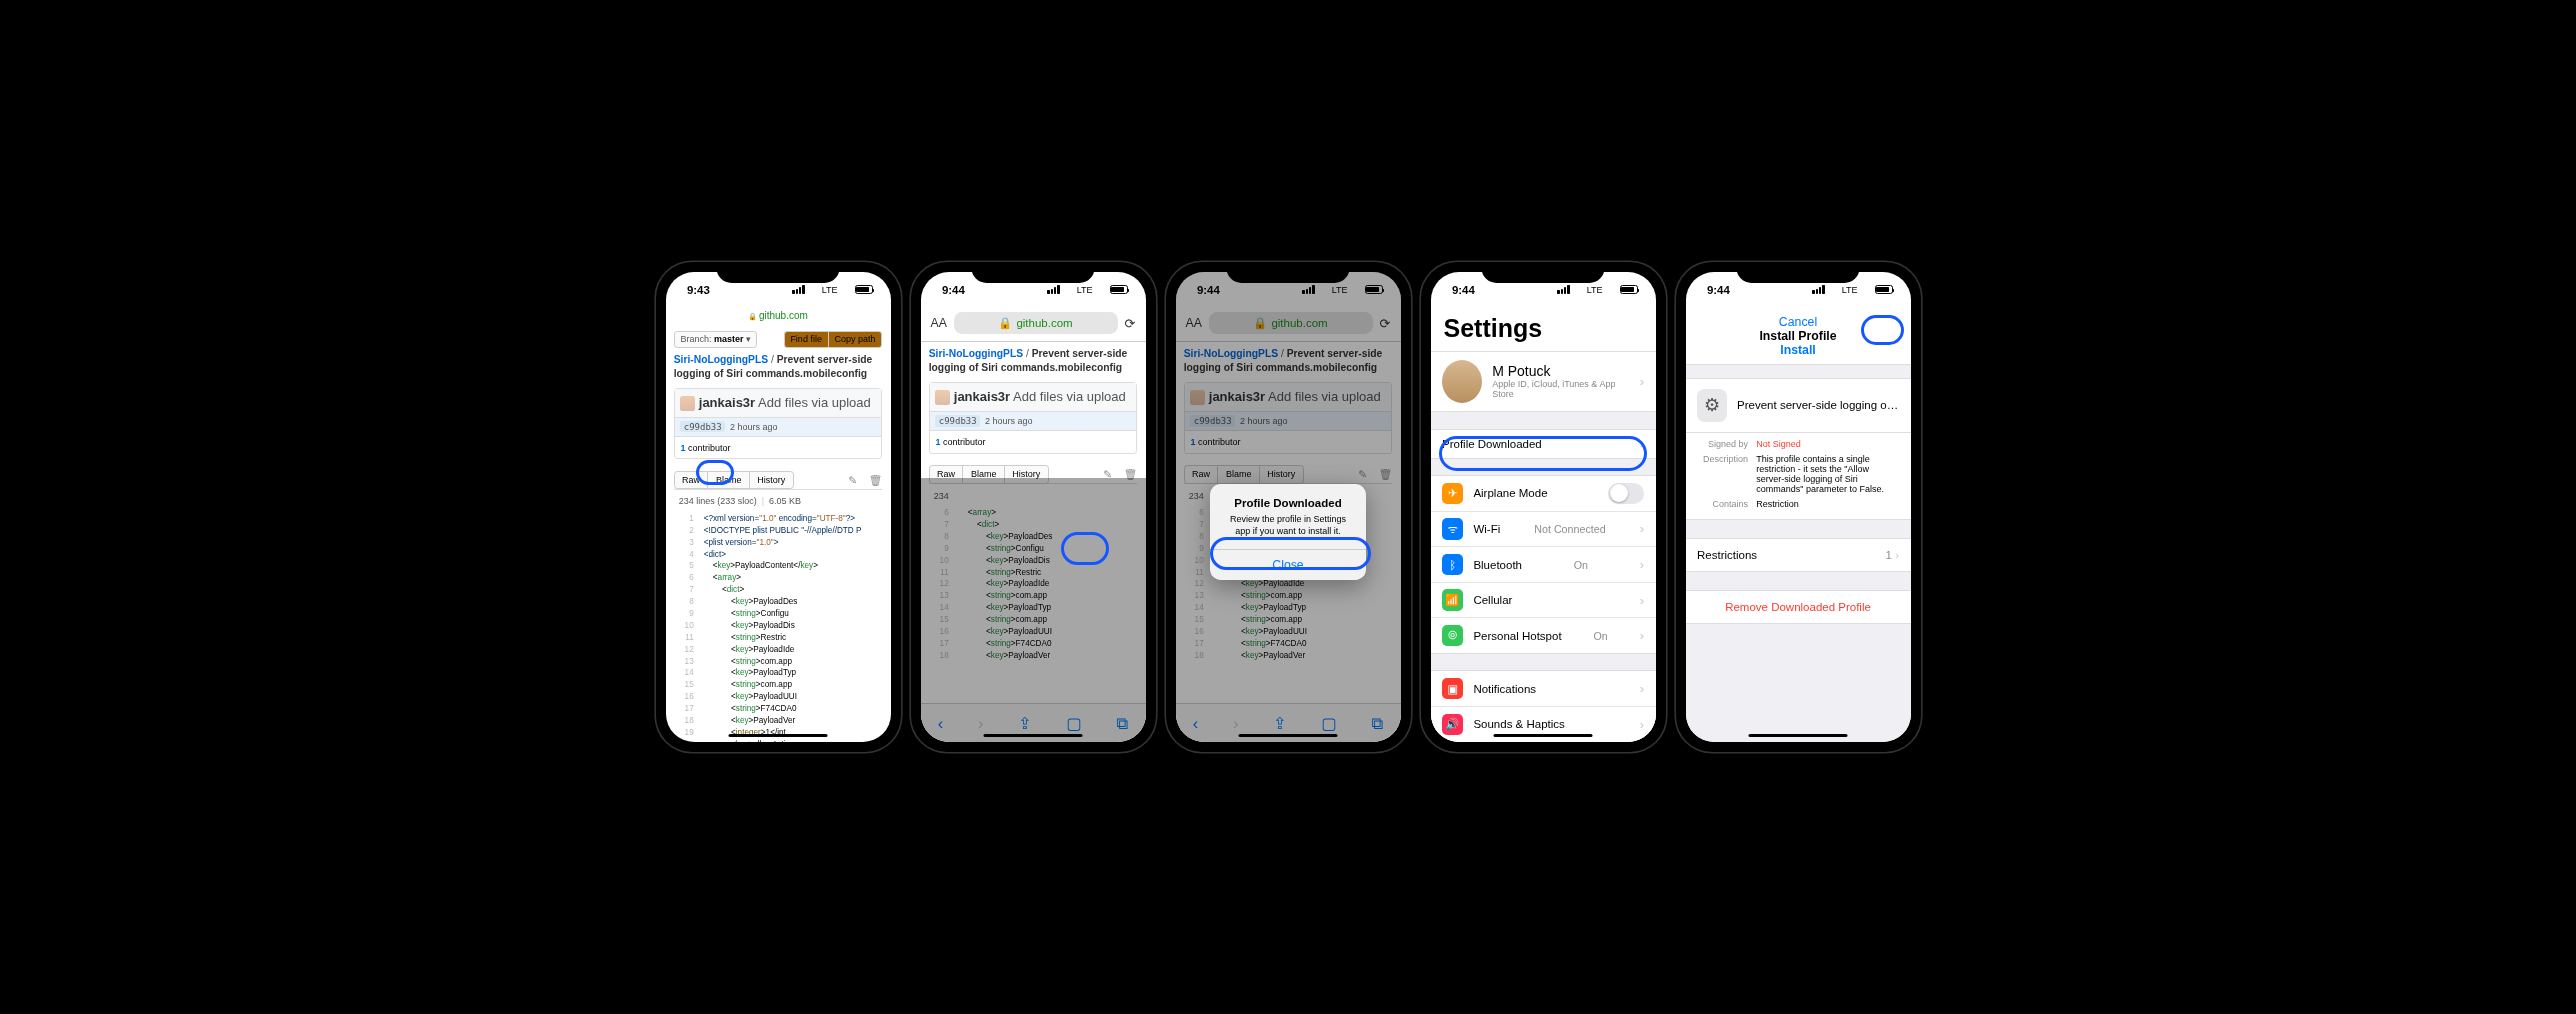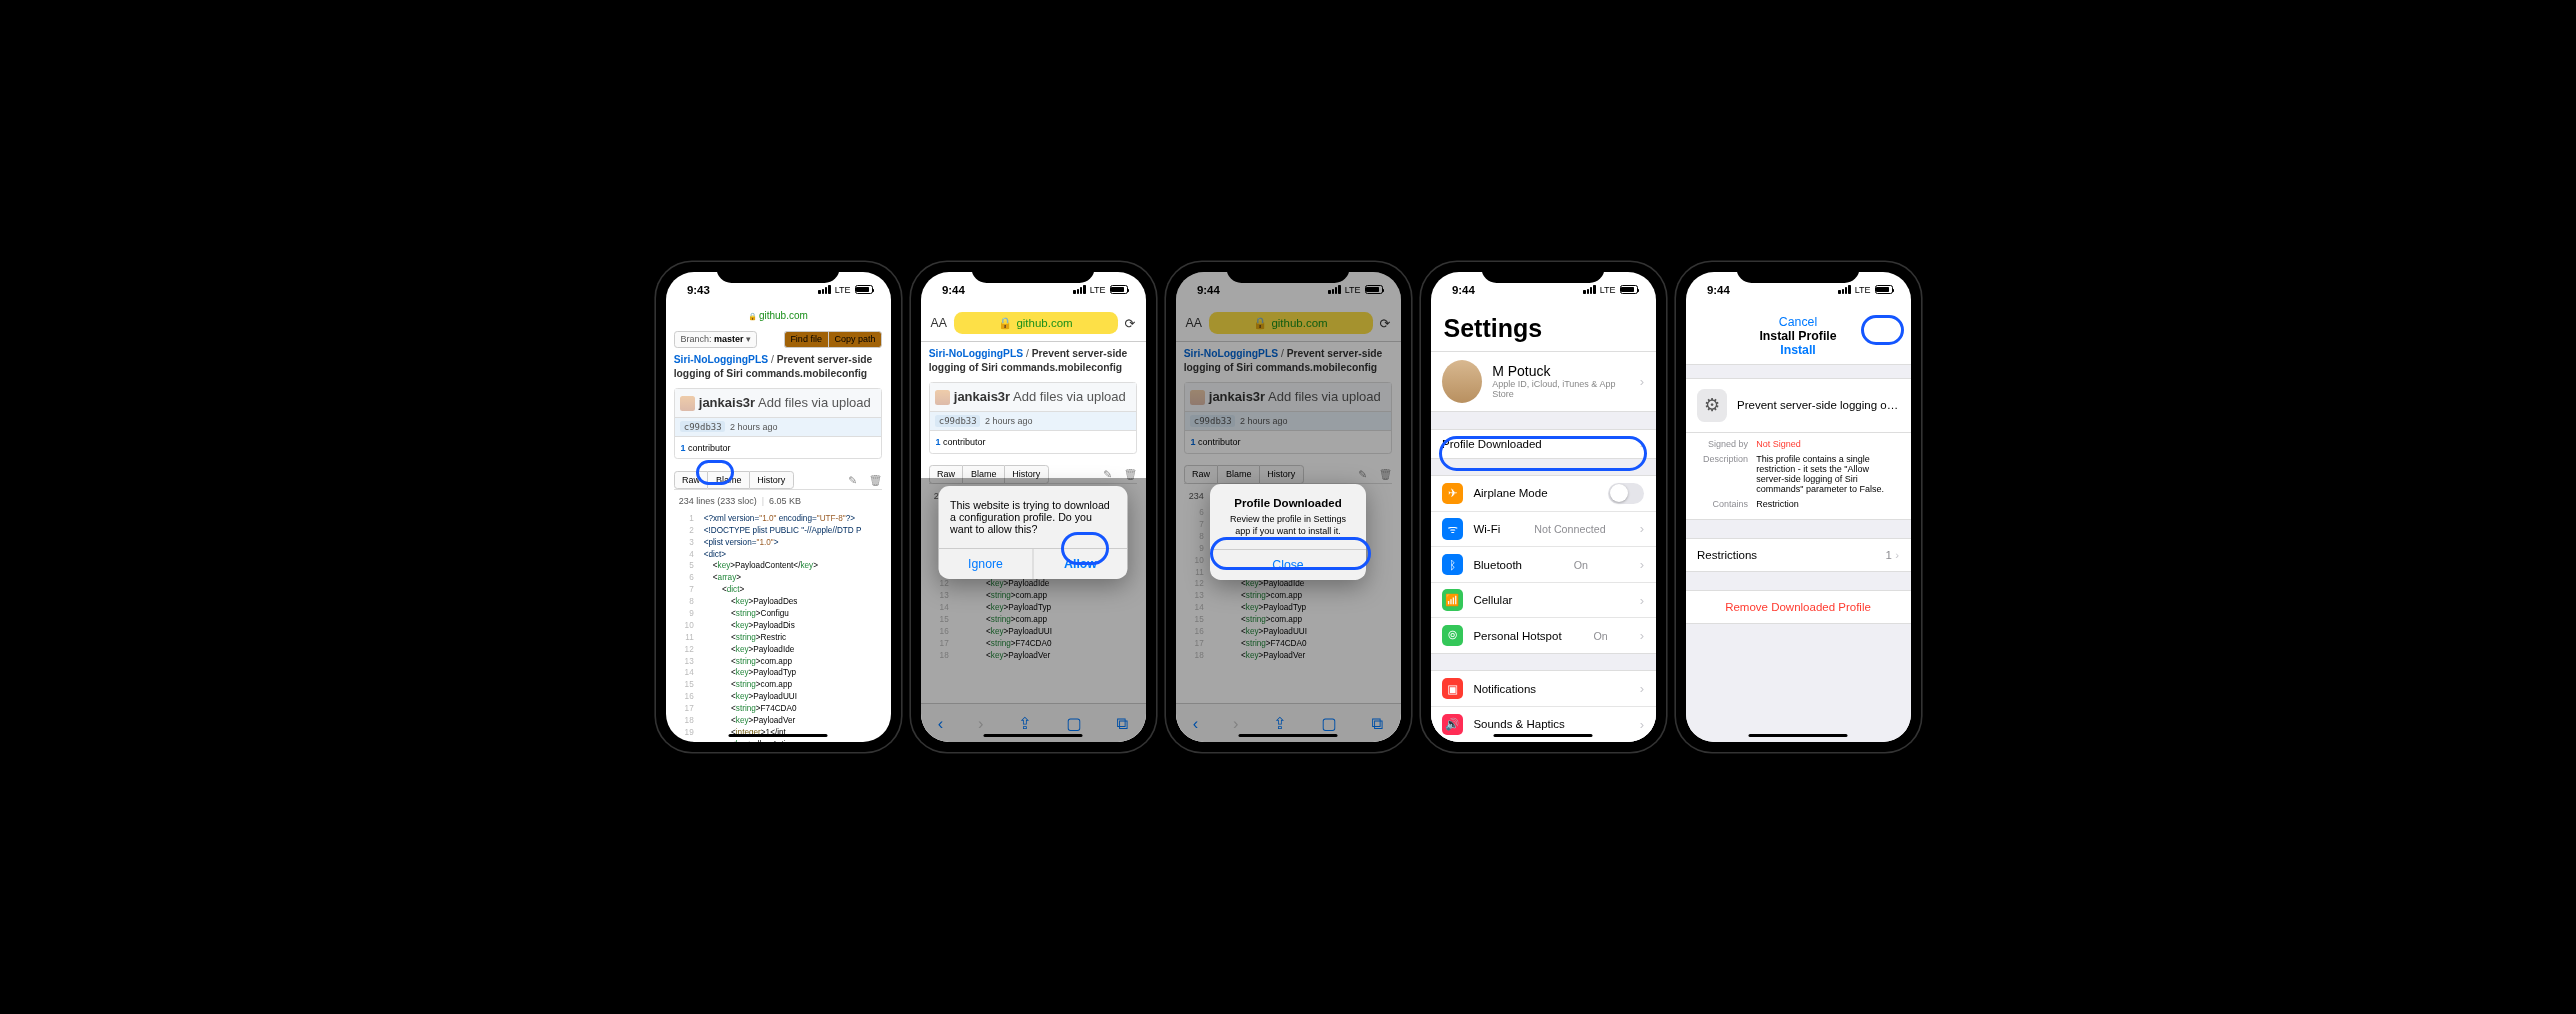--- a/index.html
+++ b/index.html
@@ -2,21 +2,21 @@
 <html style="font-size:13px"><head>
 <meta charset="utf-8">
 <style>
 * { margin:0; padding:0; box-sizing:border-box; font-family:-apple-system,BlinkMacSystemFont,"Segoe UI",Helvetica,Arial,sans-serif; -webkit-font-smoothing:antialiased; }
 body { background:#000; display:flex; justify-content:center; align-items:center; min-height:100vh; padding:8.2px; }
 .phones { display:flex; gap:10px; }
 .phone { width:245px; height:490px; background:#000; border-radius:36px; padding:10px; position:relative; box-shadow:0 0 0 1.6px #333; }
 .screen { width:100%; height:100%; background:#fff; border-radius:28px; overflow:hidden; position:relative; }
 .notch { position:absolute; top:0; left:50%; transform:translateX(-50%); width:123px; height:21.4px; background:#000; border-radius:0 0 15px 15px; z-index:100; }
 .status-bar { display:flex; justify-content:space-between; align-items:center; height:35px; padding:0 18px 0 21.4px; font-size:11.5px; font-weight:600; }
-.status-right { display:flex; align-items:center; gap:4px; font-size:9px; font-weight:400; }
+.status-right { display:flex; align-items:center; gap:17px; font-size:9px; font-weight:400; }
 .sigbars { display:inline-flex; gap:0.8px; align-items:flex-end; }
 .sigbars span { width:2.5px; background:#000; border-radius:0.8px; }
 .sigbars span:nth-child(1){height:3.3px} .sigbars span:nth-child(2){height:5px} .sigbars span:nth-child(3){height:6.6px} .sigbars span:nth-child(4){height:8.2px}
 .battery { width:18px; height:9px; border:0.8px solid #000; border-radius:2.5px; position:relative; }
 .battery::after { content:''; position:absolute; right:-2.5px; top:2.5px; width:1.6px; height:3.3px; background:#000; border-radius:0 0.8px 0.8px 0; }
 .battery-fill { position:absolute; left:0.8px; top:0.8px; bottom:0.8px; width:80%; background:#000; border-radius:0.8px; }
 .home-indicator { position:absolute; bottom:5px; left:50%; transform:translateX(-50%); width:99px; height:3.3px; background:#000; border-radius:2.5px; z-index:50; }
 
 .ring { position:absolute; border:3.3px solid #1456ff; border-radius:18px; z-index:60; pointer-events:none; }
 
@@ -52,21 +52,21 @@
 .gh-code { font-family:Menlo,Consolas,monospace; font-size:8.2px; line-height:1.45; white-space:pre; overflow:hidden; }
 .gh-code .ln { display:inline-block; width:20px; text-align:right; color:#bbb; margin-right:10px; }
 .gh-code .t-key { color:#22863a; }
 .gh-code .t-str { color:#9a5d27; }
 .gh-code .t-txt { color:#032f62; }
 .gh-code .t-int { color:#735c0f; }
 
 
 .sf-bar { display:flex; align-items:center; gap:6.6px; padding:5px 10px 6.6px; border-bottom:0.8px solid #ccc; }
 .sf-Aa { font-size:12.3px; color:#333; }
-.sf-url { flex:1; text-align:center; background:#fde047; border-radius:8.2px; padding:4.1px 0; font-size:11.5px; color:#1a8f1a; }
+.sf-url { flex:1; text-align:center; background:#e5e5e5; border-radius:8.2px; padding:4.1px 0; font-size:11.5px; color:#1a8f1a; }
 .sf-refresh { font-size:13px; color:#333; }
 .sf-toolbar { position:absolute; bottom:0; left:0; right:0; height:39px; border-top:0.8px solid #ccc; background:#f8f8f8; display:flex; justify-content:space-around; align-items:center; font-size:16.4px; color:#007aff; }
 .sf-toolbar span.dis { color:#c7c7c7; }
 
 
 .overlay { position:absolute; inset:0; background:rgba(0,0,0,.35); z-index:40; }
 .ios-alert { position:absolute; left:50%; transform:translateX(-50%); width:189px; background:#f2f2f2; border-radius:10.7px; overflow:hidden; z-index:45; box-shadow:0 6.6px 25px rgba(0,0,0,.35); }
 .ios-alert .msg { padding:13px 11.5px; font-size:10.7px; color:#000; text-align:left; }
 .ios-alert .msg.center { text-align:center; }
 .ios-alert .msg .title { font-weight:600; display:block; margin-bottom:2.5px; font-size:11.5px; }
@@ -204,27 +204,20 @@
             </span>
     <span class="gh-tools">
               <span>✎</span>
               <span>🗑</span>
             </span>
    </div>
    <div class="gh-stats"><span>234</span></div>
    <div class="gh-code" id="code2"><div><span class="ln">6</span>    &lt;<span class="t-key">array</span>&gt;</div><div><span class="ln">7</span>        &lt;<span class="t-key">dict</span>&gt;</div><div><span class="ln">8</span>            &lt;<span class="t-key">key</span>&gt;PayloadDes</div><div><span class="ln">9</span>            &lt;<span class="t-key">string</span>&gt;Configu</div><div><span class="ln">10</span>            &lt;<span class="t-key">key</span>&gt;PayloadDis</div><div><span class="ln">11</span>            &lt;<span class="t-key">string</span>&gt;Restric</div><div><span class="ln">12</span>            &lt;<span class="t-key">key</span>&gt;PayloadIde</div><div><span class="ln">13</span>            &lt;<span class="t-key">string</span>&gt;com.app</div><div><span class="ln">14</span>            &lt;<span class="t-key">key</span>&gt;PayloadTyp</div><div><span class="ln">15</span>            &lt;<span class="t-key">string</span>&gt;com.app</div><div><span class="ln">16</span>            &lt;<span class="t-key">key</span>&gt;PayloadUUI</div><div><span class="ln">17</span>            &lt;<span class="t-key">string</span>&gt;F74CDA0</div><div><span class="ln">18</span>            &lt;<span class="t-key">key</span>&gt;PayloadVer</div></div>
   </div>
   <div class="overlay" style="top:206px;"></div>
-  <div class="ios-alert" style="top:214px;">
-   <div class="msg">This website is trying to download a configuration profile. Do you want to allow this?</div>
-   <div class="btns">
-    <span>Ignore</span>
-    <span>Allow</span>
-   </div>
-  </div>
   <div class="ring" style="top:260px;left:140px;width:48px;height:33px;"></div>
   <div class="sf-toolbar">
    <span>‹</span>
    <span class="dis">›</span>
    <span>⇪</span>
    <span>▢</span>
    <span>⧉</span>
   </div>
   <div class="home-indicator"></div>
  </div>

